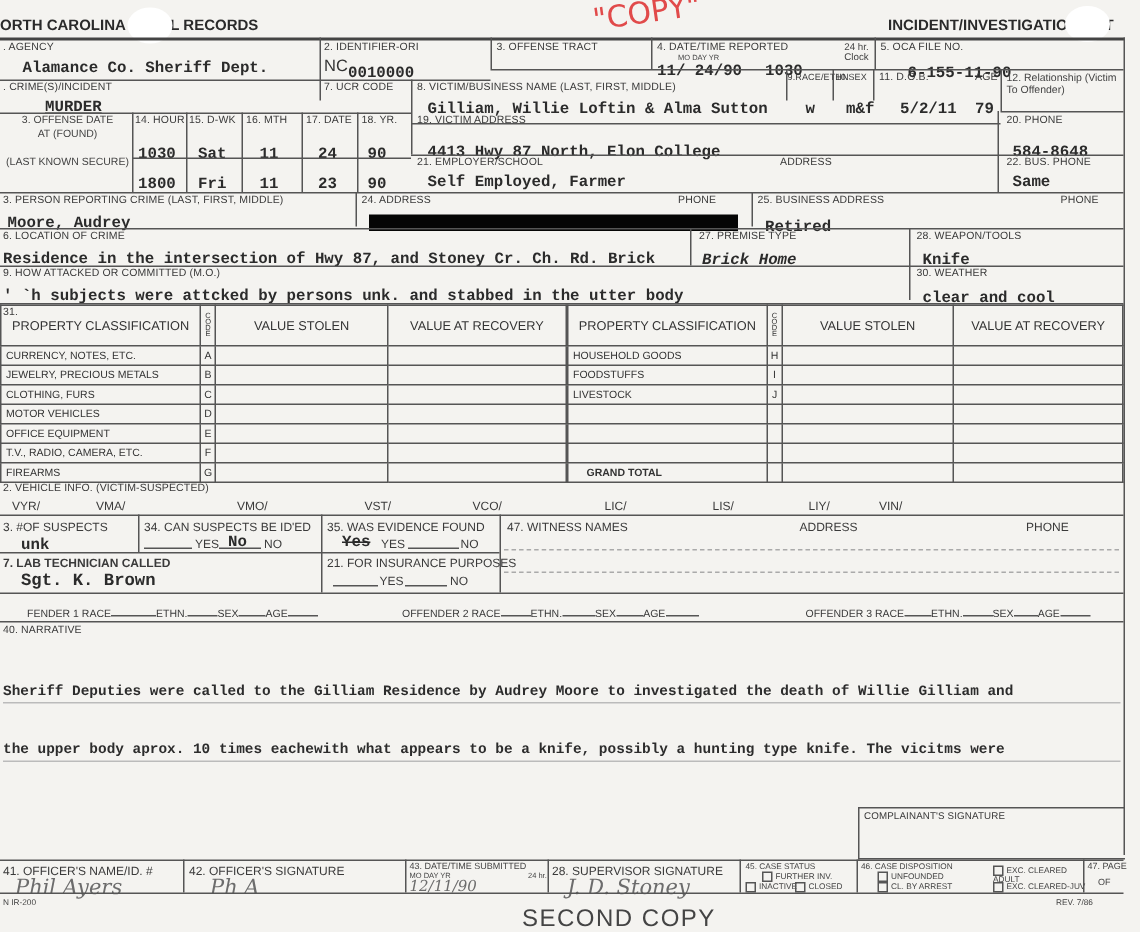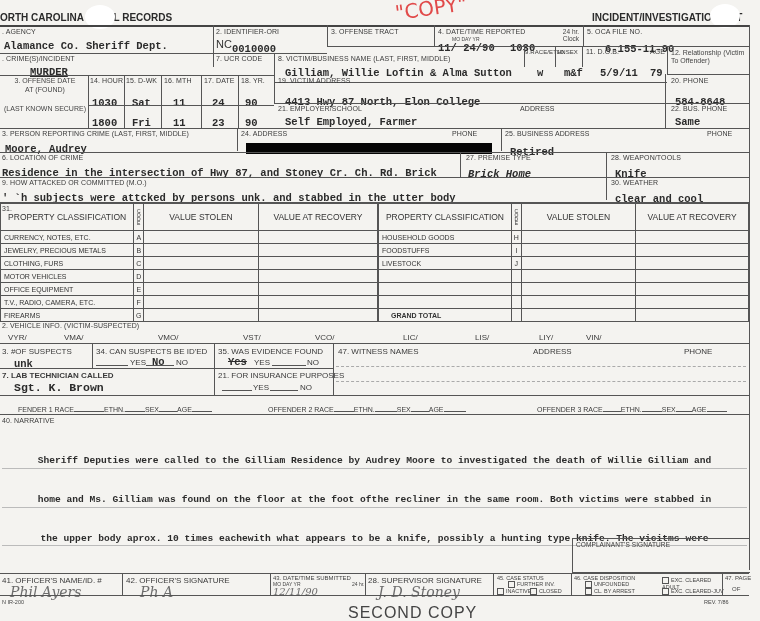--- a/index.html
+++ b/index.html
@@ -14,39 +14,39 @@
   .hdr{font-family:"Liberation Sans",sans-serif;font-weight:bold;font-size:10px;color:#2a2a2a;white-space:nowrap;}
   .redact{position:absolute;background:#050505;}
   .copy{position:absolute;font-family:"DejaVu Sans",sans-serif;color:#e14a4a;font-size:20px;transform:rotate(-8deg);white-space:nowrap;}
   .hole{position:absolute;border-radius:50%;background:#ffffff;}
   .ptable{position:absolute;border-collapse:collapse;font-family:"Liberation Sans",sans-serif;}
   .ptable td,.ptable th{border:1px solid #555;font-size:7px;color:#333;padding:0 3px;height:12px;line-height:11px;font-weight:normal;}
   .ptable th{font-size:8.5px;height:26px;text-align:center;line-height:10px;}
   .ptable td.code{text-align:center;width:9px;padding:0;}
   .ptable th.codeh{font-size:5px;line-height:4.2px;width:9px;padding:0;}
   .narr{position:absolute;font-family:"Liberation Mono",monospace;font-weight:bold;font-size:9.6px;color:#2c2c2c;line-height:12.6px;white-space:pre;}
-  .narr-line{height:12.6px;border-bottom:1px solid #bbb;text-align:center;}
+  .narr-line{height:12.6px;border-bottom:1px solid #bbb;}
   .dash{position:absolute;border-top:1px dashed #aaa;height:0;}
   .chk{display:inline-block;width:5px;height:5px;border:1px solid #555;margin-right:2px;vertical-align:middle;}
   .sig{position:absolute;font-family:"DejaVu Serif",serif;font-style:italic;color:#6c6c6c;font-size:14px;white-space:nowrap;}
 </style>
 </head>
 <body>
 
 <div class="abs hdr" style="left:0;top:12px;">ORTH CAROLINA I    RNAL RECORDS</div>
 <div class="abs hdr" style="left:592px;top:12px;">INCIDENT/INVESTIGATIO      PORT</div>
 <div class="copy" style="left:395px;top:-4px;">"COPY"</div>
 <div class="hole" style="left:85px;top:5px;width:30px;height:24px;"></div>
 <div class="hole" style="left:710px;top:4px;width:30px;height:24px;"></div>
 
 <div class="hl2" style="left:0;top:25px;width:750px;"></div>
 <div class="vl" style="left:749px;top:25px;height:545px;"></div>
 
 <div class="lbl abs" style="left:2px;top:28px;">. AGENCY</div>
-<div class="val abs" style="left:4px;top:40px;">Alamance Co. Sheriff Dept.</div>
+<div class="val abs" style="left:15px;top:40px;">Alamance Co. Sheriff Dept.</div>
 <div class="vl" style="left:213px;top:25px;height:42px;"></div>
 <div class="lbl abs" style="left:216px;top:28px;">2. IDENTIFIER-ORI</div>
 <div class="abs" style="left:216px;top:38px;font-size:11px;color:#333;">NC</div>
 <div class="val abs" style="left:232px;top:43px;">0010000</div>
 <div class="vl" style="left:327px;top:25px;height:21px;"></div>
 <div class="lbl abs" style="left:331px;top:28px;">3. OFFENSE TRACT</div>
 <div class="vl" style="left:434px;top:25px;height:21px;"></div>
 <div class="lbl abs" style="left:438px;top:28px;">4. DATE/TIME REPORTED</div>
 <div class="abs" style="left:452px;top:36px;font-size:5px;color:#444;">MO   DAY   YR</div>
 <div class="val abs" style="left:438px;top:42px;">11/ 24/90</div>
@@ -65,21 +65,21 @@
 <div class="lbl abs" style="left:278px;top:55px;">8. VICTIM/BUSINESS NAME (LAST, FIRST, MIDDLE)</div>
 <div class="val abs" style="left:285px;top:67px;">Gilliam, Willie Loftin &amp; Alma Sutton</div>
 <div class="vl" style="left:524px;top:46px;height:21px;"></div>
 <div class="lbl abs" style="left:525px;top:48px;font-size:6px;">9.RACE/ETHN</div>
 <div class="val abs" style="left:537px;top:67px;">w</div>
 <div class="vl" style="left:555px;top:46px;height:21px;"></div>
 <div class="lbl abs" style="left:557px;top:48px;font-size:6px;">10.SEX</div>
 <div class="val abs" style="left:564px;top:67px;">m&amp;f</div>
 <div class="vl" style="left:582px;top:46px;height:21px;"></div>
 <div class="lbl abs" style="left:586px;top:48px;">11. D.O.B.</div>
-<div class="val abs" style="left:600px;top:67px;">5/9/11</div>
+<div class="val abs" style="left:600px;top:67px;">5/2/11</div>
 <div class="lbl abs" style="left:650px;top:48px;">AGE</div>
 <div class="val abs" style="left:650px;top:67px;">79</div>
 <div class="vl" style="left:667px;top:46px;height:28px;"></div>
 <div class="abs" style="left:671px;top:49px;font-size:7px;color:#444;line-height:8px;width:78px;">12. Relationship (Victim To Offender)</div>
 <div class="hl" style="left:0;top:75px;width:274px;"></div>
 
 <div class="abs" style="left:2px;top:77px;font-size:7px;color:#444;width:86px;text-align:center;">3. OFFENSE DATE</div>
 <div class="abs" style="left:2px;top:86px;font-size:7px;color:#444;width:86px;text-align:center;">AT (FOUND)</div>
 <div class="abs" style="left:2px;top:105px;font-size:7px;color:#444;width:86px;text-align:center;line-height:8px;">(LAST KNOWN SECURE)</div>
 <div class="vl" style="left:88px;top:75px;height:53px;"></div>
@@ -303,21 +303,20 @@
   <span>OFFENDER 2 RACE</span><span style="display:inline-block;width:20px;border-bottom:1px solid #555;"></span><span>ETHN.</span><span style="display:inline-block;width:22px;border-bottom:1px solid #555;"></span><span>SEX</span><span style="display:inline-block;width:18px;border-bottom:1px solid #555;"></span><span>AGE</span><span style="display:inline-block;width:22px;border-bottom:1px solid #555;"></span>
 </div>
 <div class="lbl8 abs" style="left:537px;top:405px;font-size:7px;">
   <span>OFFENDER 3 RACE</span><span style="display:inline-block;width:18px;border-bottom:1px solid #555;"></span><span>ETHN.</span><span style="display:inline-block;width:20px;border-bottom:1px solid #555;"></span><span>SEX</span><span style="display:inline-block;width:16px;border-bottom:1px solid #555;"></span><span>AGE</span><span style="display:inline-block;width:20px;border-bottom:1px solid #555;"></span>
 </div>
 <div class="hl" style="left:0;top:414px;width:749px;"></div>
 
 <div class="lbl abs" style="left:2px;top:417px;">40. NARRATIVE</div>
 <div class="narr" style="left:2px;top:430px;width:745px;">
   <div class="narr-line">Sheriff Deputies were called to the Gilliam Residence by Audrey Moore to investigated the death of Willie Gilliam and</div>
-  <div class="narr-line">home and Ms. Gilliam was found on the floor at the foot ofthe recliner in the same room. Both victims were stabbed in</div>
   <div class="narr-line">the upper body aprox. 10 times eachewith what appears to be a knife, possibly a hunting type knife. The vicitms were</div>
   
   
   
   
   
 </div>
 <div class="abs" style="left:572px;top:538px;width:177px;height:33px;border:1px solid #555;border-right:none;">
   <div class="lbl" style="position:absolute;left:3px;top:2px;font-size:6.5px;">COMPLAINANT'S SIGNATURE</div>
 </div>

